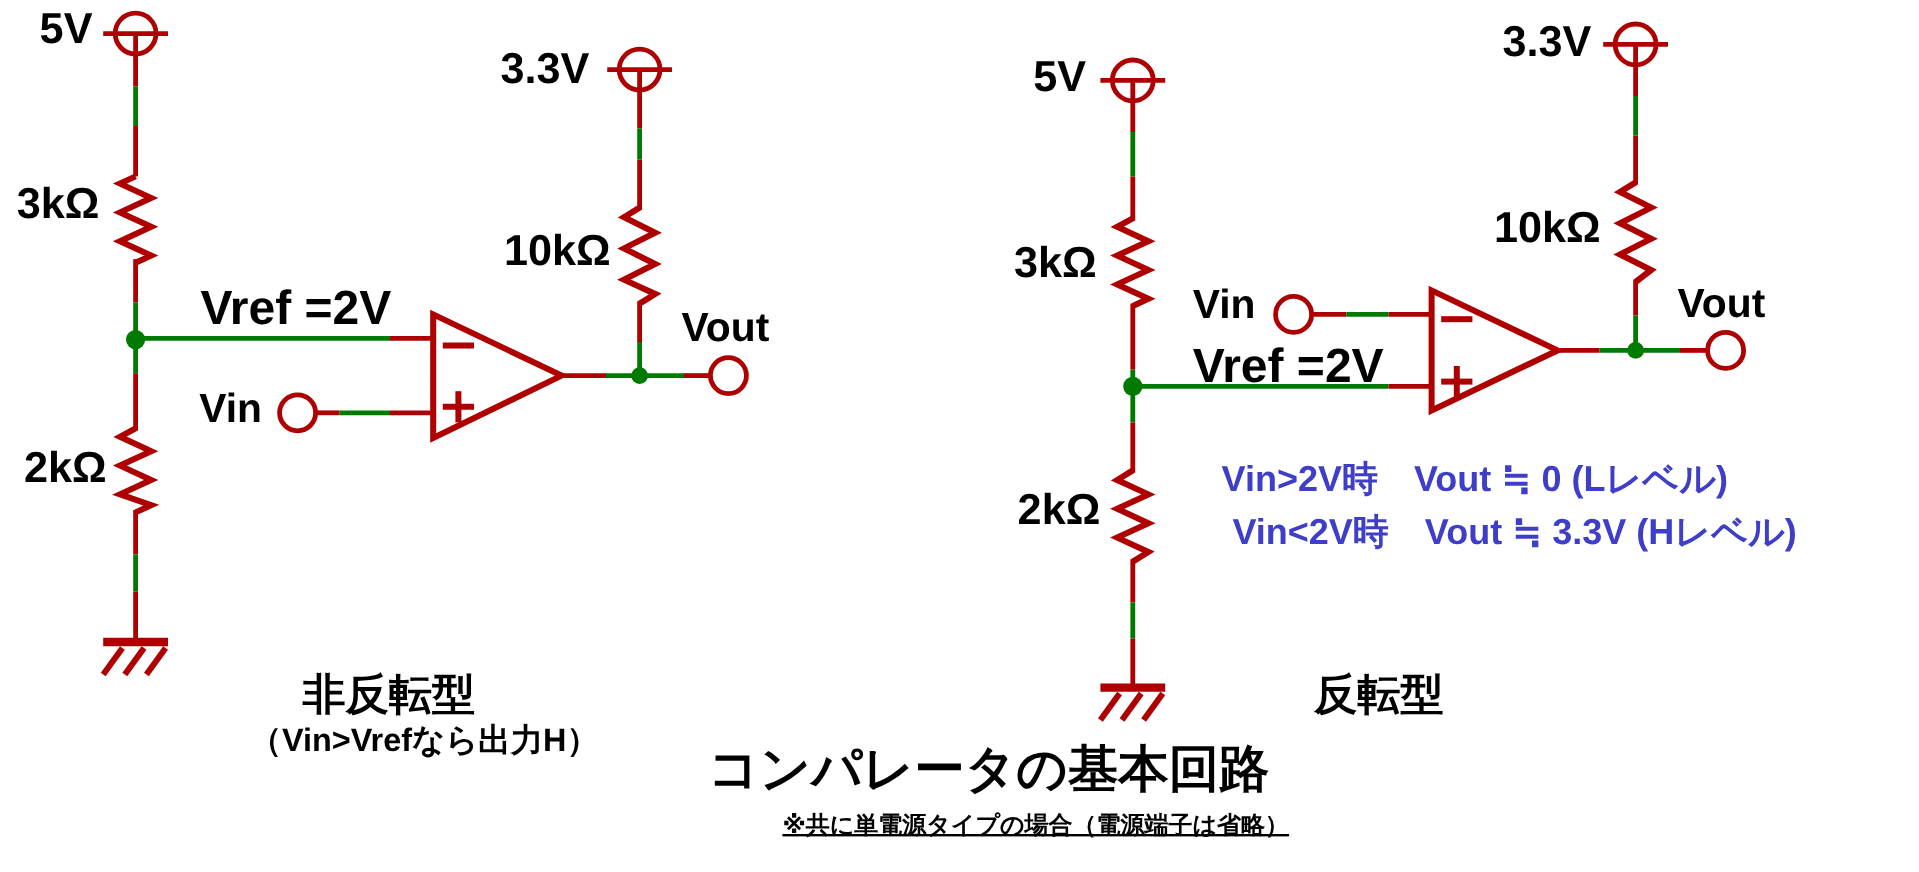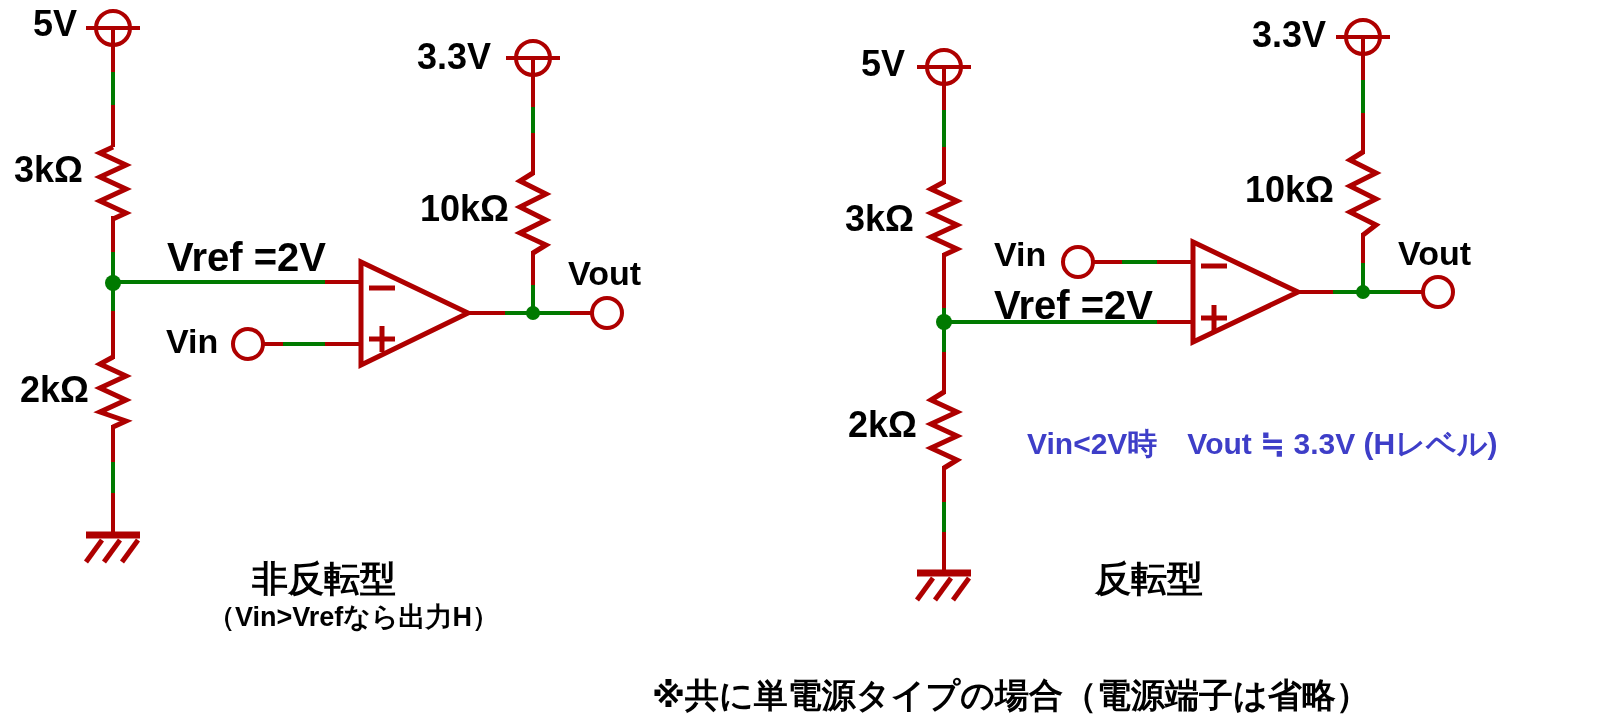--- a/index.html
+++ b/index.html
@@ -27,21 +27,21 @@
   .lbl{
     position:absolute;font-weight:bold;line-height:1;white-space:nowrap;
     color:var(--ink);
   }
   .blue{color:var(--note-blue);}
   .fz36{font-size:36px;}
   .fz34{font-size:34px;}
   .fz32{font-size:40px;}
   .fz30{font-size:30px;}
   .fz27{font-size:27px;}
-  .fz28{font-size:34px;}
+  .fz28{font-size:20px;text-decoration:underline;}
   .fz42{font-size:42px;}
 </style>
 </head>
 <body>
 
 <div id="stage">
 
   <svg id="circuit-svg" width="1599" height="727" viewBox="0 0 1599 727">
 
     <g>
@@ -175,18 +175,20 @@
   <div class="lbl fz27" style="left:208px;top:604px">（Vin&gt;Vrefなら出力H）</div>
 
   <div class="lbl fz36" style="left:861px;top:46px">5V</div>
   <div class="lbl fz36" style="left:845px;top:201px">3kΩ</div>
   <div class="lbl fz36" style="left:848px;top:407px">2kΩ</div>
   <div class="lbl fz36" style="left:1252px;top:17px">3.3V</div>
   <div class="lbl fz36" style="left:1245px;top:172px">10kΩ</div>
   <div class="lbl fz34" style="left:994px;top:237px">Vin</div>
   <div class="lbl fz32" style="left:994px;top:285px">Vref =2V</div>
   <div class="lbl fz34" style="left:1398px;top:236px">Vout</div>
+  <div class="lbl fz30 blue" style="left:1018px;top:385px">Vin&gt;2V時　Vout ≒ 0 (Lレベル)</div>
   <div class="lbl fz30 blue" style="left:1027px;top:429px">Vin&lt;2V時　Vout ≒ 3.3V (Hレベル)</div>
   <div class="lbl fz36" style="left:1095px;top:561px">反転型</div>
 
+  <div class="lbl fz42" style="left:590px;top:620px">コンパレータの基本回路</div>
   <div class="lbl fz28" style="left:652px;top:678px">※共に単電源タイプの場合（電源端子は省略）</div>
 
 </div>
 
 </body></html>

